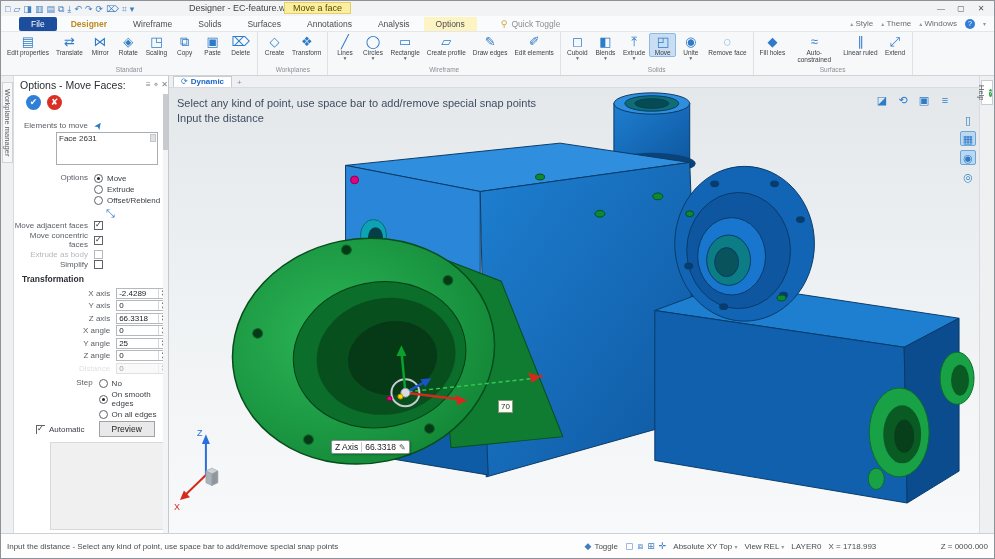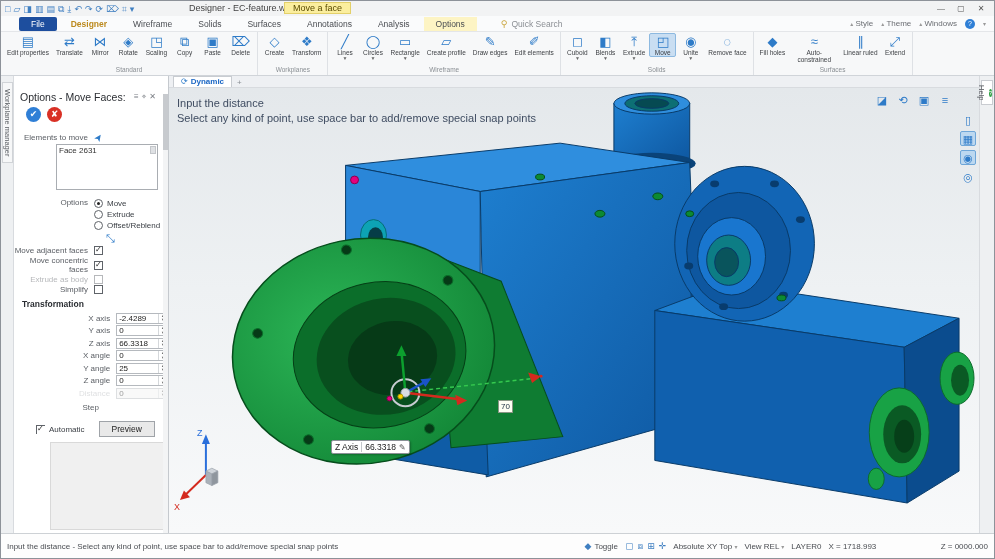--- a/index.html
+++ b/index.html
@@ -43,21 +43,21 @@
   
   .main{flex:1;display:flex;min-height:0;}
   .vstrip{width:13px;background:#eef0f2;border-right:1px solid #d8dbdf;position:relative;flex:0 0 auto;}
   .vstrip .vtab{position:absolute;top:6px;left:1px;width:11px;padding:6px 0;background:#f6f7f8;border:1px solid #d0d3d7;writing-mode:vertical-rl;font-size:7.5px;color:#5d6166;text-align:center;}
   .vstrip-r{width:15px;background:#eef0f2;border-left:1px solid #d8dbdf;position:relative;flex:0 0 auto;}
   .vstrip-r .vtab{position:absolute;top:4px;left:1px;width:12px;padding:4px 0;background:#fff;border:1px solid #c9ccd1;writing-mode:vertical-rl;font-size:7.5px;color:#4f5257;display:flex;flex-direction:column;align-items:center;gap:3px;}
   .help-dot{width:8px;height:8px;border-radius:50%;background:#35a24a;color:#fff;font-size:6px;line-height:8px;text-align:center;writing-mode:horizontal-tb;}
 
   
   .panel{width:155px;background:#fff;border-right:1px solid #c5c9ce;display:flex;flex-direction:column;position:relative;flex:0 0 auto;font-size:8px;color:#3c4046;}
-  .p-header{display:flex;align-items:center;padding:3px 12px 2px 6px;margin-top:12px;}
+  .p-header{display:flex;align-items:center;padding:3px 0 2px 6px;}
   .p-title{font-size:10.5px;color:#2b2e33;flex:1;}
   .p-hicons{display:flex;gap:3px;color:#7a7e84;font-size:8px;}
   .p-actions{display:flex;gap:6px;padding:2px 0 4px 12px;}
   .pbtn-round{width:15px;height:15px;border-radius:50%;color:#fff;font-size:9px;line-height:15px;text-align:center;}
   .pbtn-ok{background:#2f7fd6;}
   .pbtn-cancel{background:#d93025;}
   .p-row{display:flex;align-items:center;margin:1px 0;}
   .p-label{width:80px;text-align:right;padding-right:6px;color:#5a5e64;}
   .cursor-ico{color:#2e7bc8;font-size:10px;transform:rotate(-55deg);display:inline-block;}
   .axis-ico{color:#2e7bc8;font-size:11px;margin-left:92px;}
@@ -154,21 +154,21 @@
         <span class="mtab is-active">Designer</span>
         <span class="mtab">Wireframe</span>
         <span class="mtab">Solids</span>
         <span class="mtab">Surfaces</span>
         <span class="mtab">Annotations</span>
         <span class="mtab">Analysis</span>
         <span class="mtab is-highlight">Options</span>
       </div>
     <div class="qsearch">
       <span class="qs-icon">⚲</span>
-      <span>Quick Search</span>
+      <span>Quick Toggle</span>
     </div>
     <div class="menu-right">
       <span style="display:flex;gap:8px;">
 
       <span class="mitem"><span class="car">▴</span> <span>Style</span></span>
           <span class="mitem"><span class="car">▴</span> <span>Theme</span></span>
           <span class="mitem"><span class="car">▴</span> <span>Windows</span></span>
         </span>
       <span class="help-round">?</span>
       <span class="car" style="font-size:6px;color:#999;">▾</span>
@@ -464,20 +464,35 @@
               <span class="val">0</span>
               <span class="arrows">
                 <span>▲</span>
                 <span>▼</span>
               </span>
             </span>
           </div>
         </div>
       <div class="p-row" style="align-items:flex-start;margin-top:3px;padding-left:13px;">
         <span class="p-label" style="width:78px;">Step</span>
+        <span style="display:flex;flex-direction:column;">
+
+        <span class="opt">
+              <span class="radio"></span>
+              <span>No</span>
+            </span>
+            <span class="opt is-selected">
+              <span class="radio"></span>
+              <span>On smooth edges</span>
+            </span>
+            <span class="opt">
+              <span class="radio"></span>
+              <span>On all edges</span>
+            </span>
+          </span>
       </div>
       <div class="p-bottom">
         <div class="auto-row">
           <span class="chk is-checked" style="position:relative;"><span class="chk" style="border:none;"></span></span>
           <span>Automatic</span>
           <span class="btn-preview">Preview</span>
         </div>
         <div class="preview-box"></div>
       </div>
       <div class="p-scroll">
@@ -609,22 +624,22 @@
             <polygon points="11,426 21,423 15,416" fill="#d42a1e"></polygon>
             <polygon points="37,396 43,393 49,396 43,399" fill="#cfd4da" stroke="#9aa2ab" stroke-width="0.7"></polygon>
             <polygon points="37,396 37,408 43,411 43,399" fill="#aab1b9" stroke="#9aa2ab" stroke-width="0.7"></polygon>
             <polygon points="43,399 49,396 49,408 43,411" fill="#8f969e" stroke="#9aa2ab" stroke-width="0.7"></polygon>
             <text x="28" y="360" font-size="9" fill="#2a6fdb">Z</text>
             <text x="5" y="436" font-size="9" fill="#d42a1e">X</text>
           </g>
         </svg>
 
         <div class="hint">
+          <div>Select any kind of point, use space bar to add/remove special snap points</div>
           <div>Input the distance</div>
-          <div>Select any kind of point, use space bar to add/remove special snap points</div>
         </div>
 
         <div class="vp-tools-top">
 
         <span class="vp-ico">◪</span>
             <span class="vp-ico">⟲</span>
             <span class="vp-ico">▣</span>
             <span class="vp-ico">≡</span>
           </div>
         <div class="vp-tools-side">

